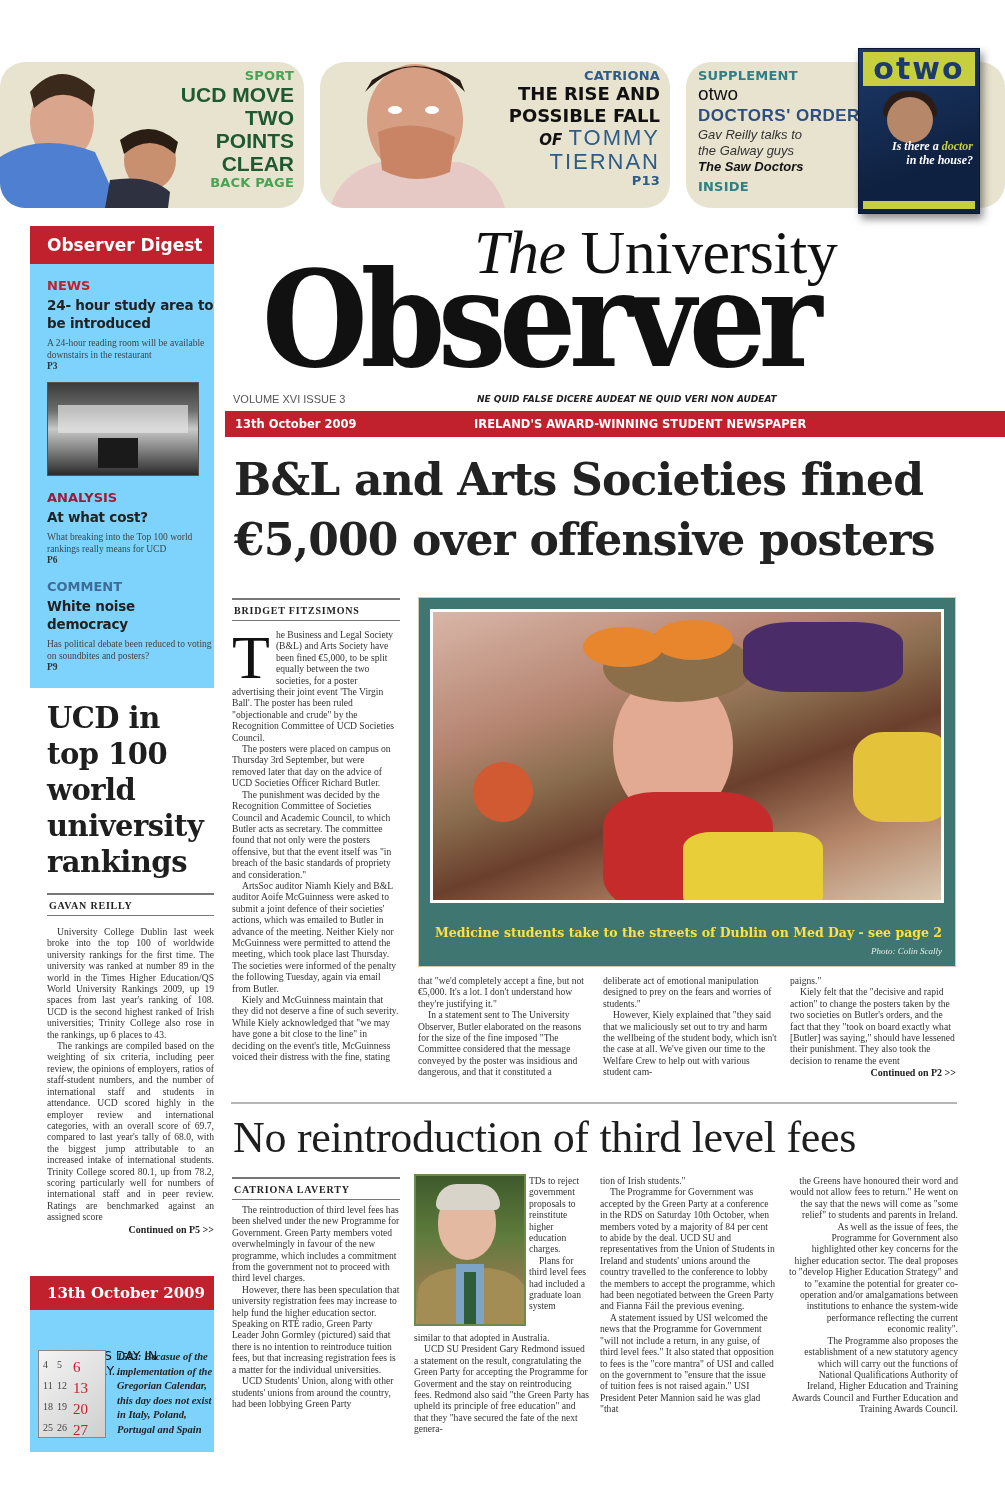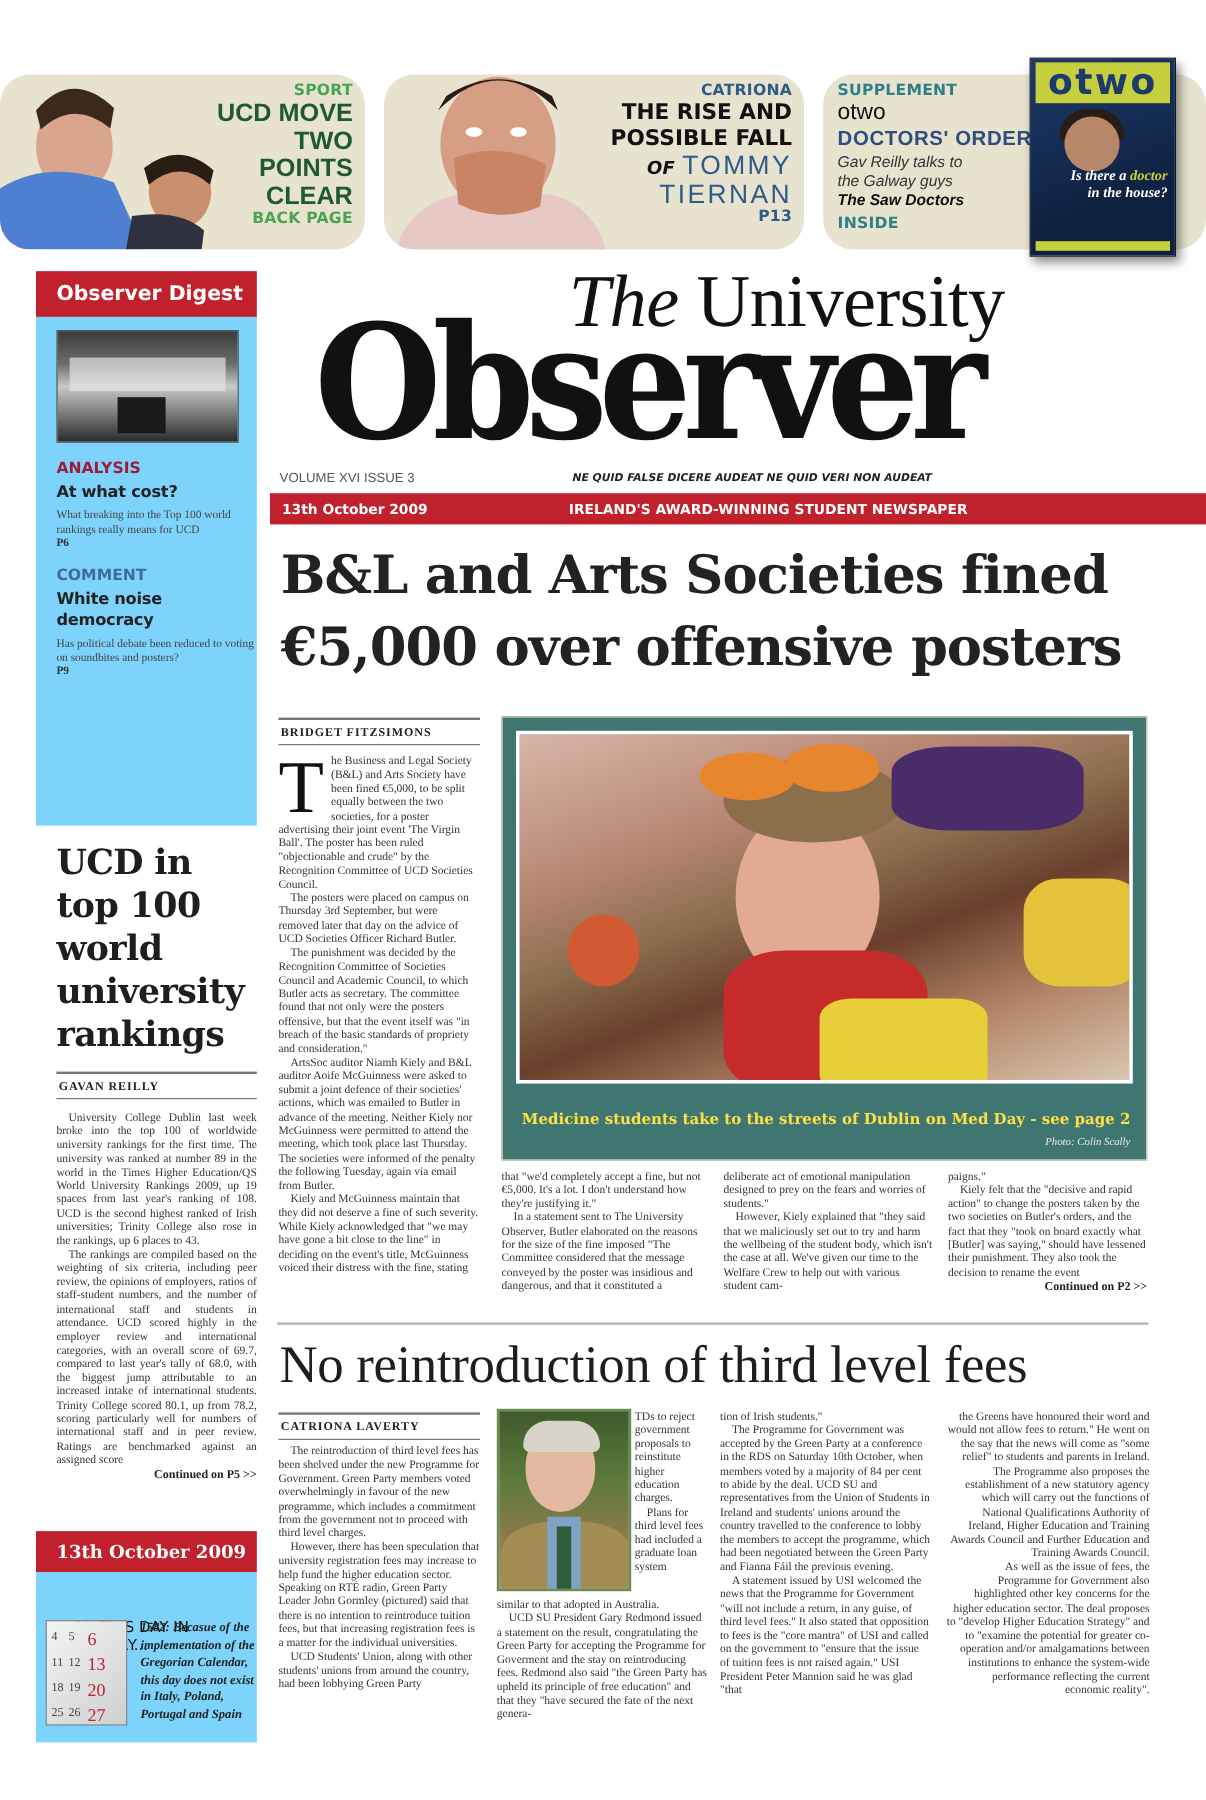--- a/index.html
+++ b/index.html
@@ -190,20 +190,26 @@
 <div class="mast-observer">Observer</div>
 <div class="volume">VOLUME XVI ISSUE 3</div>
 <div class="motto">NE QUID FALSE DICERE AUDEAT NE QUID VERI NON AUDEAT</div>
 <div class="redbar">
   <span class="date">13th October 2009</span>
   <span class="tag">IRELAND'S AWARD-WINNING STUDENT NEWSPAPER</span>
 </div>
 
 <div id="digest" class="sidebar-box">
   <div class="red-head">Observer Digest</div>
+  <div class="digest-item">
+    <div class="sec-label sec-news">NEWS</div>
+    <div class="digest-title">24- hour study area to be introduced</div>
+    <div class="digest-desc">A 24-hour reading room will be available downstairs in the restaurant</div>
+    <div class="digest-page">P3</div>
+  </div>
   <div class="digest-photo"></div>
   <div class="digest-item">
     <div class="sec-label sec-analysis">ANALYSIS</div>
     <div class="digest-title">At what cost?</div>
     <div class="digest-desc">What breaking into the Top 100 world rankings really means for UCD</div>
     <div class="digest-page">P6</div>
   </div>
   <div class="digest-item">
     <div class="sec-label sec-comment">COMMENT</div>
     <div class="digest-title">White noise democracy</div>
@@ -315,15 +321,15 @@
   <p class="noindent">similar to that adopted in Australia.</p>
   <p>UCD SU President Gary Redmond issued a statement on the result, congratulating the Green Party for accepting the Programme for Goverment and the stay on reintroducing fees. Redmond also said "the Green Party has upheld its principle of free education" and that they "have secured the fate of the next genera-</p>
 </div>
 <div id="fees-col3" class="body-text">
   <p class="noindent">tion of Irish students."</p>
   <p>The Programme for Government was accepted by the Green Party at a conference in the RDS on Saturday 10th October, when members voted by a majority of 84 per cent to abide by the deal. UCD SU and representatives from the Union of Students in Ireland and students' unions around the country travelled to the conference to lobby the members to accept the programme, which had been negotiated between the Green Party and Fianna Fáil the previous evening.</p>
   <p>A statement issued by USI welcomed the news that the Programme for Government "will not include a return, in any guise, of third level fees." It also stated that opposition to fees is the "core mantra" of USI and called on the government to "ensure that the issue of tuition fees is not raised again." USI President Peter Mannion said he was glad "that</p>
 </div>
 <div id="fees-col4" class="body-text">
   <p class="noindent">the Greens have honoured their word and would not allow fees to return." He went on the say that the news will come as "some relief" to students and parents in Ireland.</p>
+  <p>As well as the issue of fees, the Programme for Government also highlighted other key concerns for the higher education sector. The deal proposes to "develop Higher Education Strategy" and to "examine the potential for greater co-operation and/or amalgamations between institutions to enhance the system-wide performance reflecting the current economic reality".</p>
   <p>The Programme also proposes the establishment of a new statutory agency which will carry out the functions of National Qualifications Authority of Ireland, Higher Education and Training Awards Council and Further Education and Training Awards Council.</p>
-  <p>As well as the issue of fees, the Programme for Government also highlighted other key concerns for the higher education sector. The deal proposes to "develop Higher Education Strategy" and to "examine the potential for greater co-operation and/or amalgamations between institutions to enhance the system-wide performance reflecting the current economic reality".</p>
 </div>
 
 </body></html>

